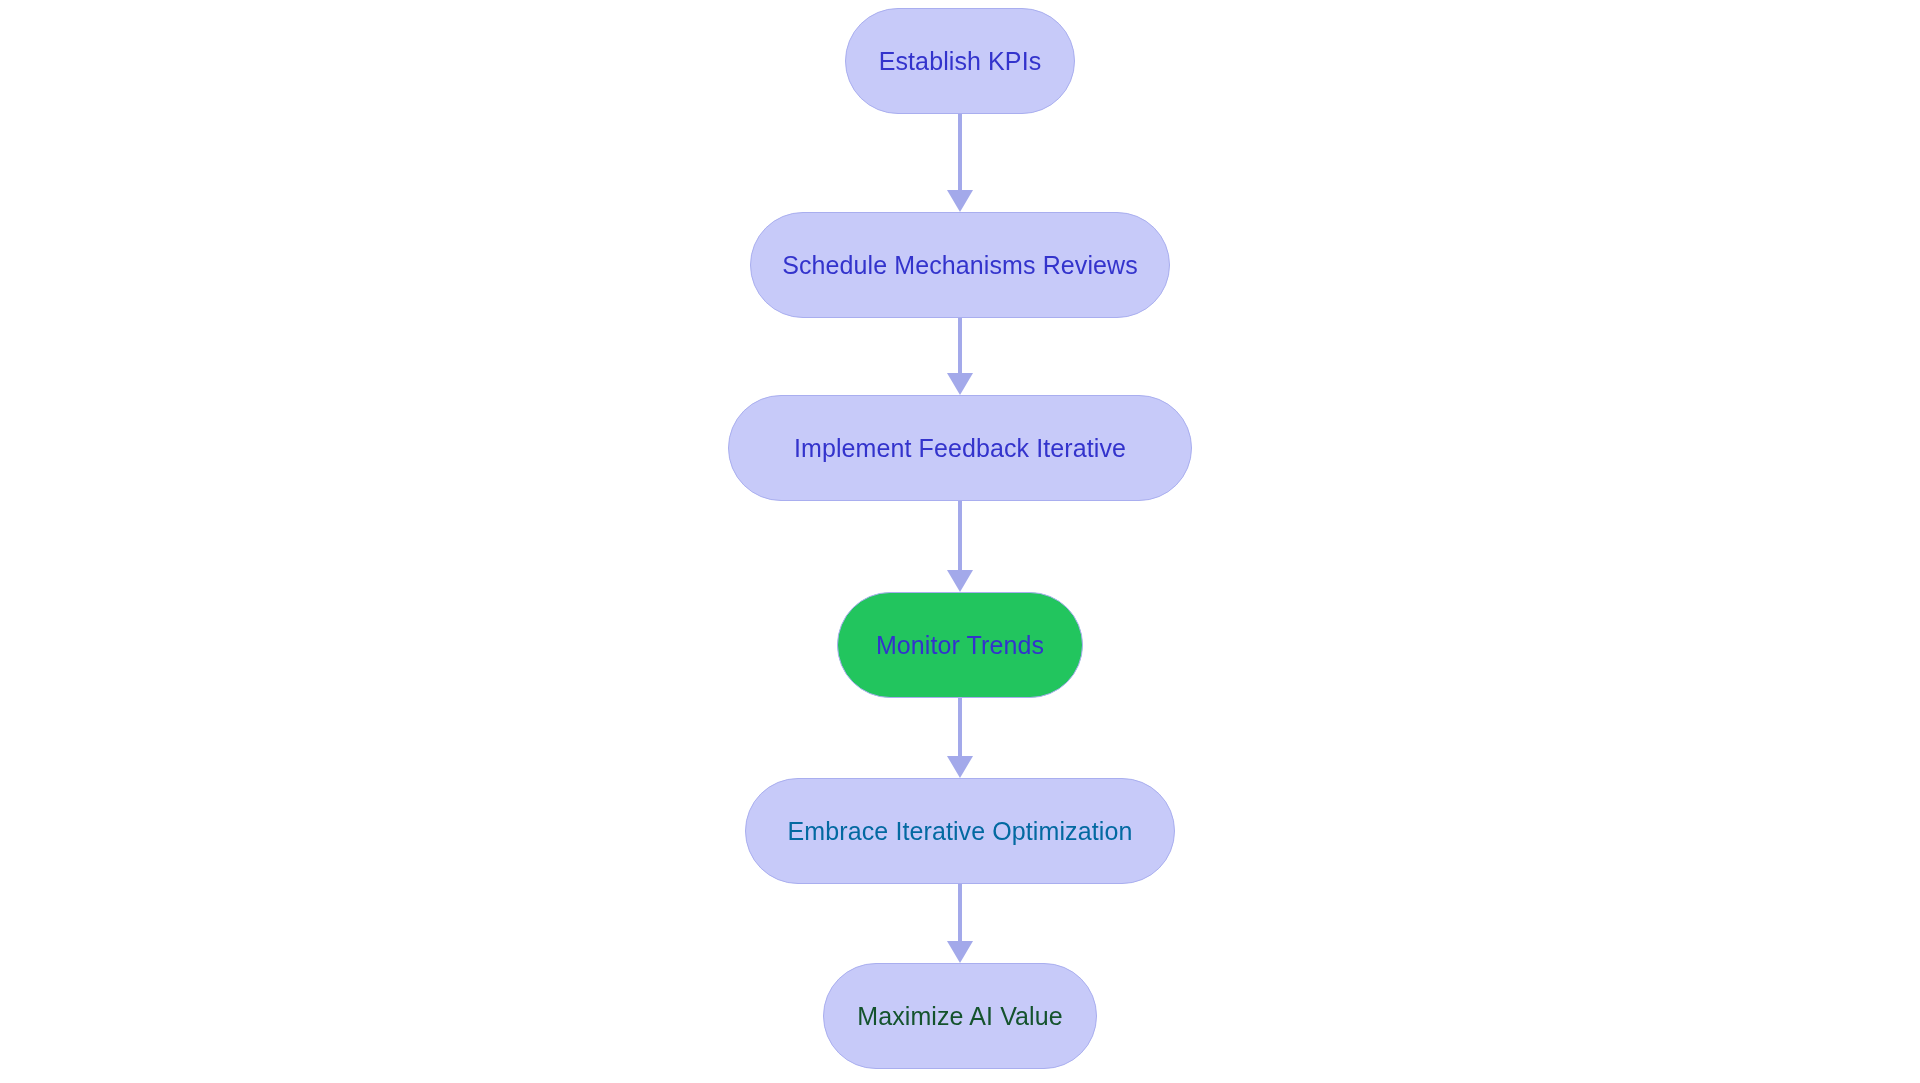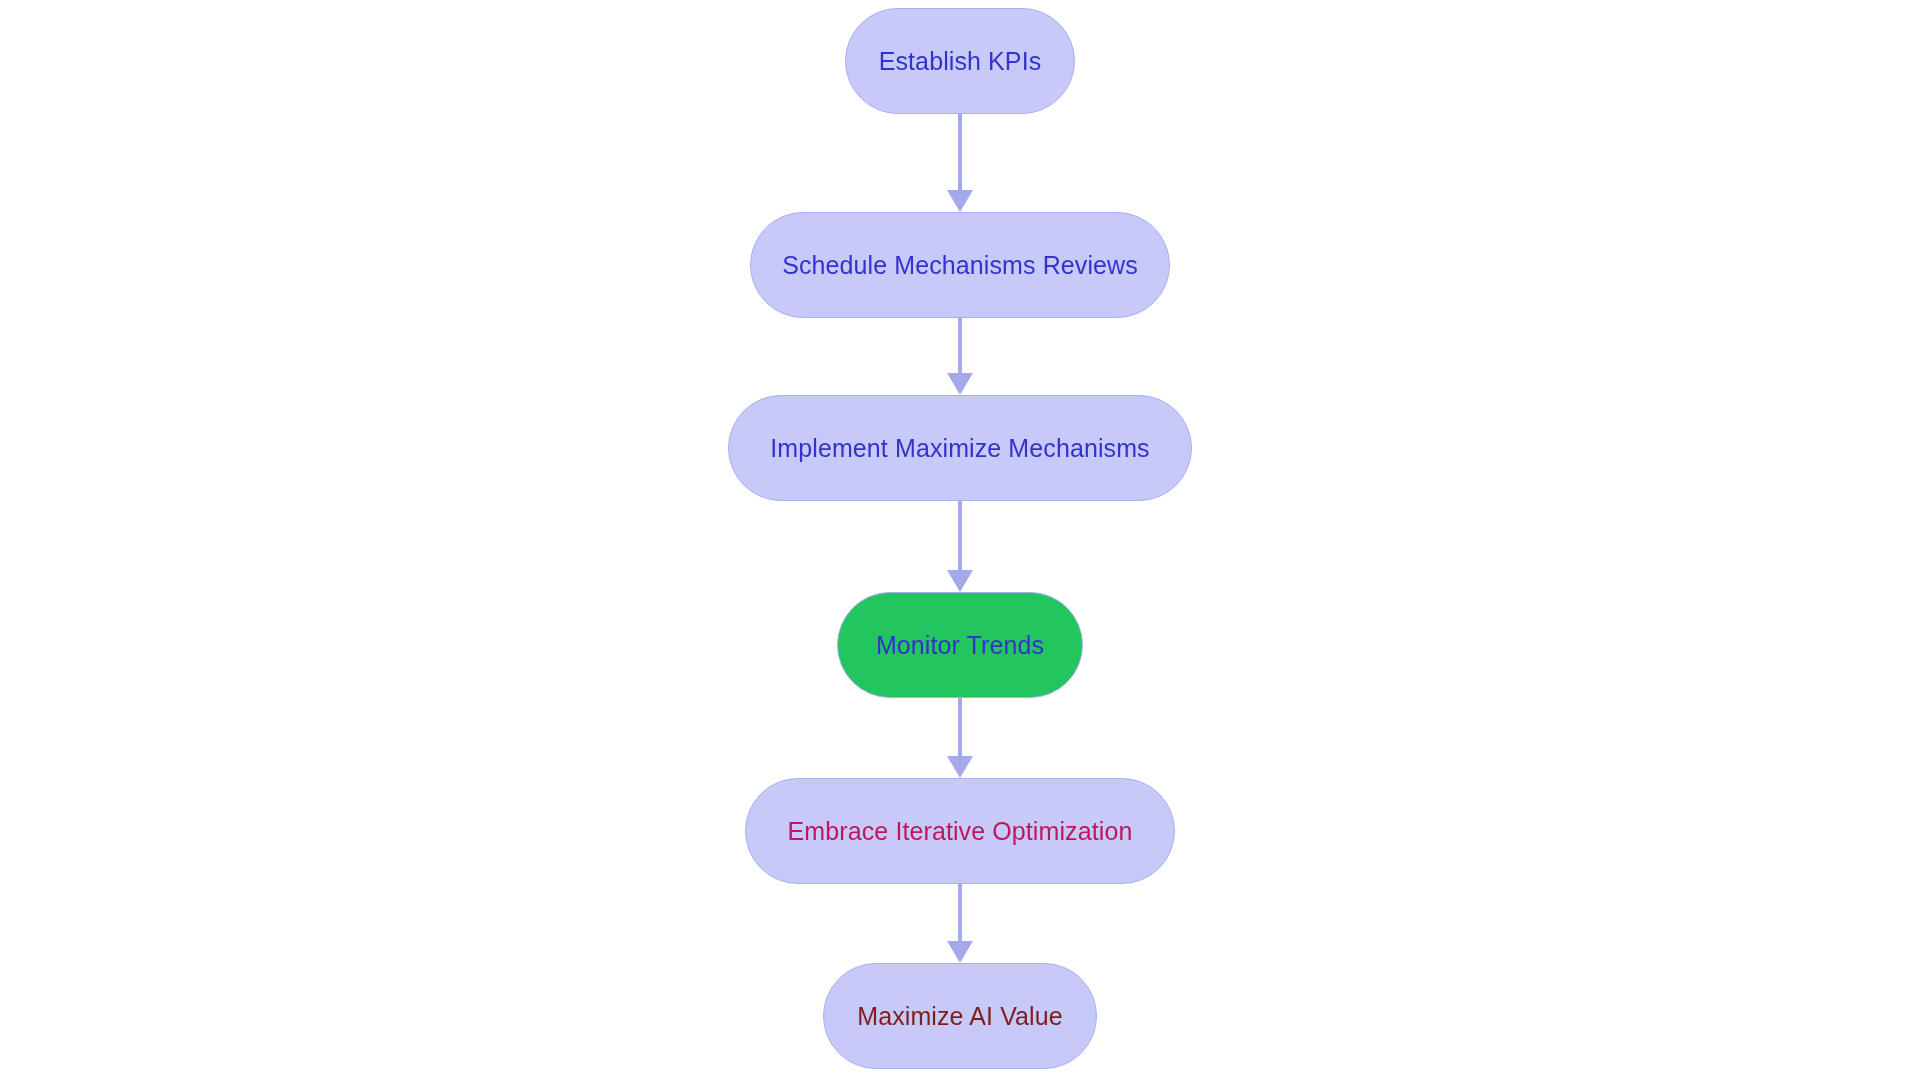--- a/index.html
+++ b/index.html
@@ -97,26 +97,26 @@
     </svg>
 
   <div id="node-layer">
       <div class="flow-node" style="left: 960px; top: 8px; width: 230px; height: 106px; background: rgb(199, 202, 249); border-color: rgb(169, 174, 239);">
         <span class="flow-node-label" style="color: rgb(51, 51, 204);">Establish KPIs</span>
       </div>
       <div class="flow-node" style="left: 960px; top: 212px; width: 420px; height: 106px; background: rgb(199, 202, 249); border-color: rgb(169, 174, 239);">
         <span class="flow-node-label" style="color: rgb(51, 51, 204);">Schedule Mechanisms Reviews</span>
       </div>
       <div class="flow-node" style="left: 960px; top: 395px; width: 464px; height: 106px; background: rgb(199, 202, 249); border-color: rgb(169, 174, 239);">
-        <span class="flow-node-label" style="color: rgb(51, 51, 204);">Implement Maximize Mechanisms</span>
+        <span class="flow-node-label" style="color: rgb(51, 51, 204);">Implement Feedback Iterative</span>
       </div>
       <div class="flow-node" style="left: 960px; top: 592px; width: 246px; height: 106px; background: #22c55e; border-color: rgb(169, 174, 239);">
         <span class="flow-node-label" style="color: rgb(51, 51, 204);">Monitor Trends</span>
       </div>
       <div class="flow-node" style="left: 960px; top: 778px; width: 430px; height: 106px; background: rgb(199, 202, 249); border-color: rgb(169, 174, 239);">
-        <span class="flow-node-label" style="color: #be185d;">Embrace Iterative Optimization</span>
+        <span class="flow-node-label" style="color: #0369a1;">Embrace Iterative Optimization</span>
       </div>
       <div class="flow-node" style="left: 960px; top: 963px; width: 274px; height: 106px; background: rgb(199, 202, 249); border-color: rgb(169, 174, 239);">
-        <span class="flow-node-label" style="color: #7f1d1d;">Maximize AI Value</span>
+        <span class="flow-node-label" style="color: #14532d;">Maximize AI Value</span>
       </div>
     </div>
 
 </div>
 
 </body></html>

